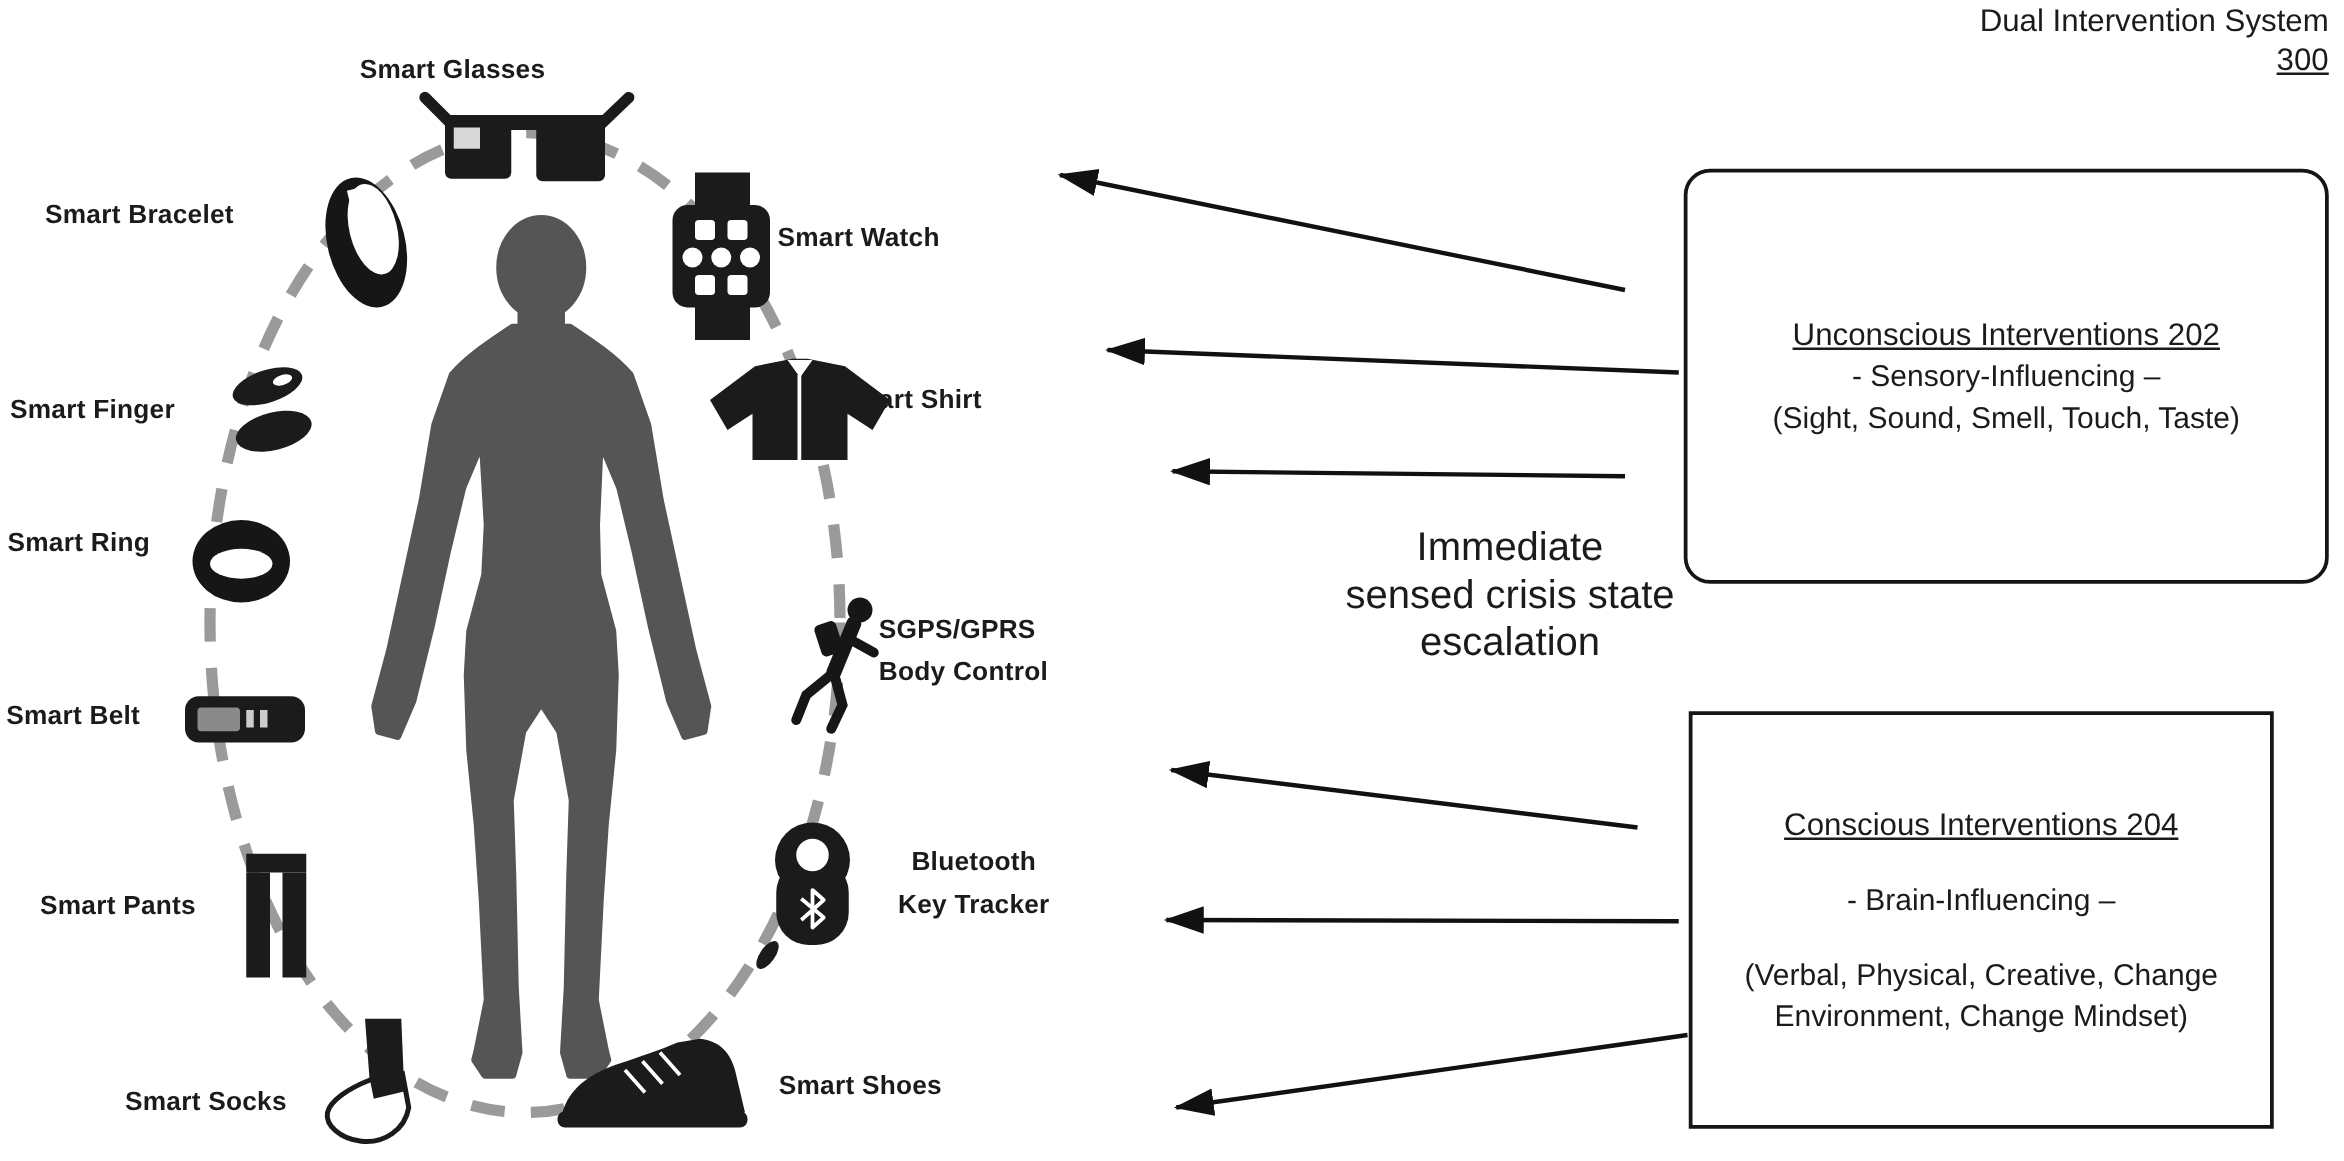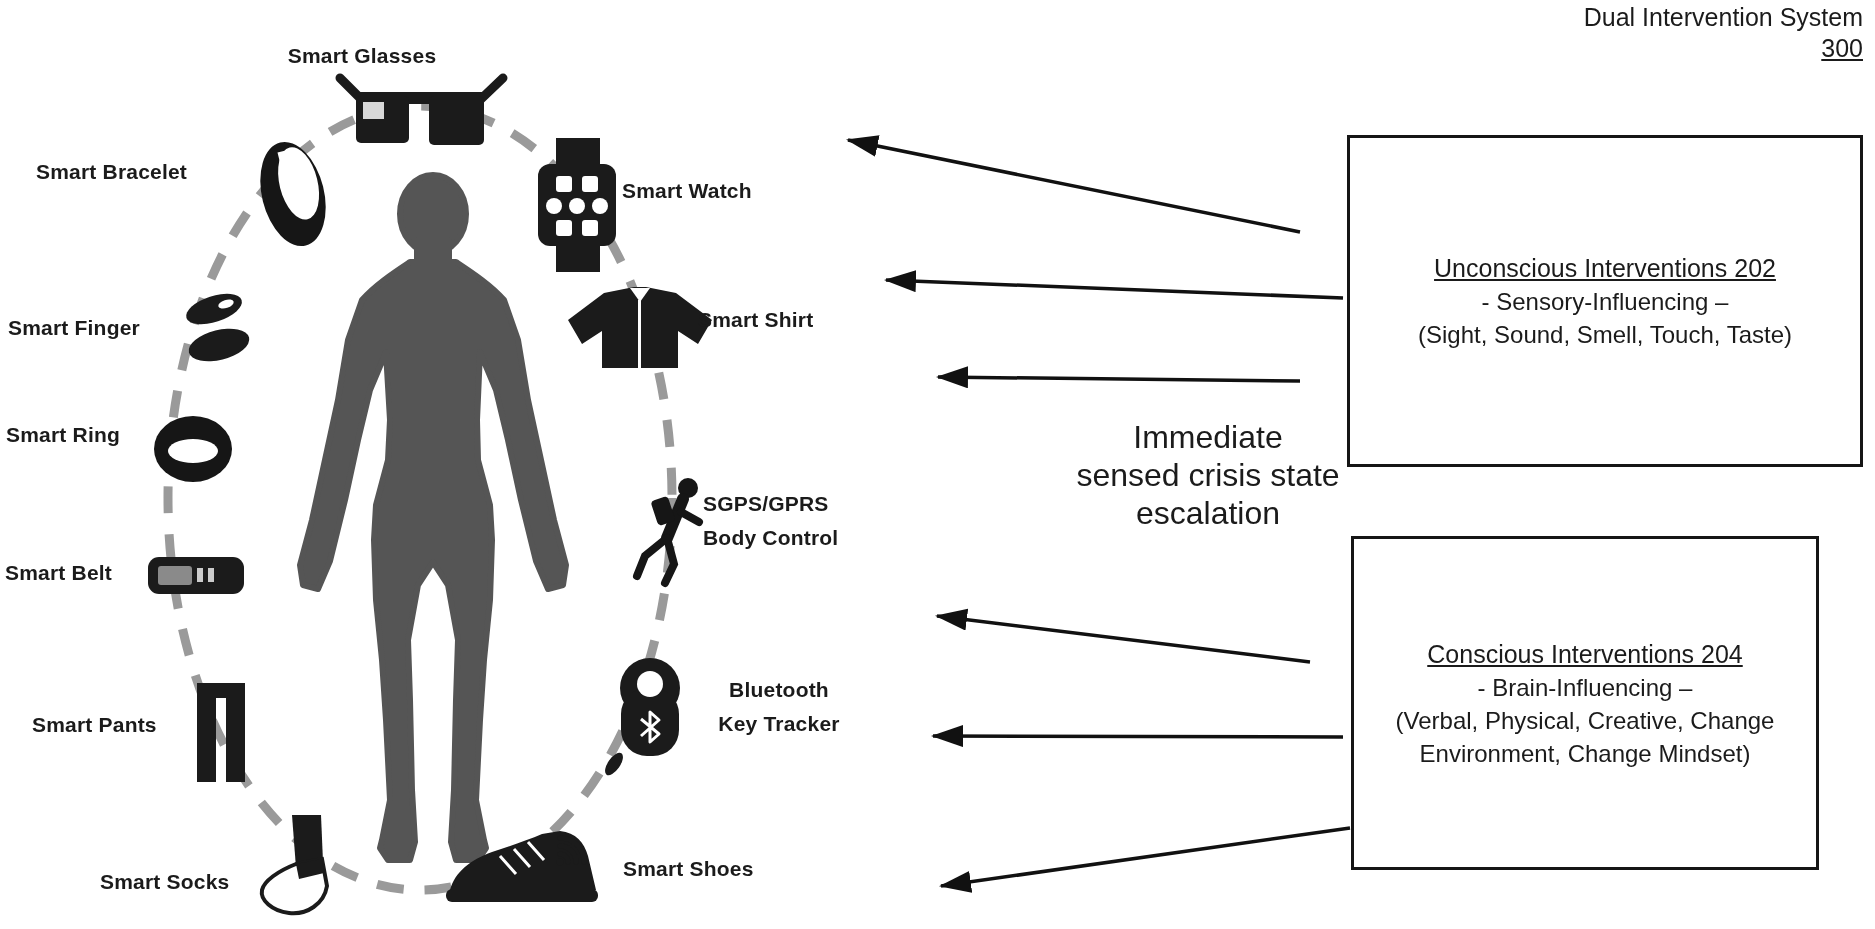--- a/index.html
+++ b/index.html
@@ -166,43 +166,43 @@
       <line x1="1343" y1="737" x2="933" y2="736" marker-end="url(#ah)"></line>
       <line x1="1350" y1="828" x2="941" y2="886" marker-end="url(#ah)"></line>
     </g>
   </svg>
 
   <div id="system-title">
     <div>Dual Intervention System</div>
     <div><span id="system-ref">300</span></div>
   </div>
 
-  <div class="ibox" style="left:1347px;top:135px;width:516px;height:332px;">
+  <div class="ibox" style="left:1347px;top:135px;width:516px;height:332px;border-radius:21px;">
     <div class="ibox-title">Unconscious Interventions 202</div>
     <div class="ibox-line">- Sensory-Influencing –</div>
     <div class="ibox-line">(Sight, Sound, Smell, Touch, Taste)</div>
   </div>
 
-  <div class="ibox" style="left:1351px;top:536px;width:468px;height:334px;">
+  <div class="ibox" style="left:1351px;top:569px;width:468px;height:334px;gap:27px;">
     <div class="ibox-title">Conscious Interventions 204</div>
     <div class="ibox-line">- Brain-Influencing –</div>
     <div class="ibox-line">(Verbal, Physical, Creative, Change Environment, Change Mindset)</div>
   </div>
 
   <div id="center-note">
     <div>Immediate</div>
     <div>sensed crisis state</div>
     <div>escalation</div>
   </div>
 
   <div class="dev-label centered-x" style="left:362px;top:44px;">Smart Glasses</div>
 
   <div class="dev-label" style="left:622px;top:179px;">Smart Watch</div>
 
-  <div class="dev-label" style="left:698px;top:308px;">Smart Shirt</div>
+  <div class="dev-label" style="left:670px;top:308px;">Smart Shirt</div>
 
   <div class="dev-label two-line" style="left:703px;top:487px;">
     <div>SGPS/GPRS</div>
     <div>Body Control</div>
   </div>
 
   <div class="dev-label two-line" style="left:700px;top:673px;width:158px;text-align:center;">
     <div>Bluetooth</div>
     <div>Key Tracker</div>
   </div>

